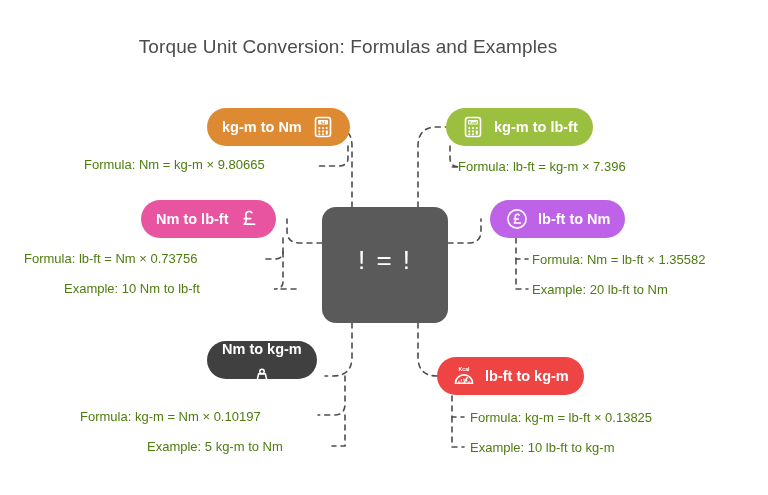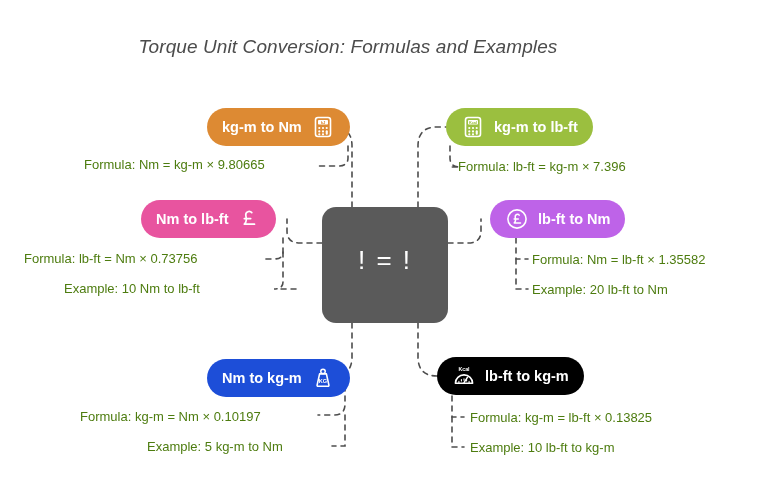--- a/index.html
+++ b/index.html
@@ -18,21 +18,20 @@
 
   #diagram-title {
     position: absolute;
     top: 36px;
     left: 0;
     width: 696px;
     text-align: center;
     font-size: 19px;
     color: #4c4c4c;
     letter-spacing: 0.1px;
-    font-style: italic;
   }
 
   
   #connectors {
     position: absolute;
     top: 0;
     left: 0;
     width: 768px;
     height: 495px;
   }
@@ -87,22 +86,22 @@
     width: 24px;
     height: 24px;
     flex: 0 0 auto;
   }
   .node .node-icon svg { display: block; }
 
   #node-kgm-nm    { left: 207px; top: 108px; background: #DD8A33; }
   #node-kgm-lbft  { left: 446px; top: 108px; background: #9BBF3F; }
   #node-nm-lbft   { left: 141px; top: 200px; background: #E8549F; }
   #node-lbft-nm   { left: 490px; top: 200px; background: #BE63E8; }
-  #node-nm-kgm    { left: 207px; top: 359px; background: #1d4ed8; }
-  #node-lbft-kgm  { left: 437px; top: 357px; background: #000000; }
+  #node-nm-kgm    { left: 207px; top: 341px; background: #404040; flex-direction: column; }
+  #node-lbft-kgm  { left: 437px; top: 357px; background: #ef4444; }
 
   
   .leaf {
     position: absolute;
     font-size: 13px;
     color: #4d7c0f;
     white-space: nowrap;
   }
   .leaf.right-aligned { text-align: right; }
 

